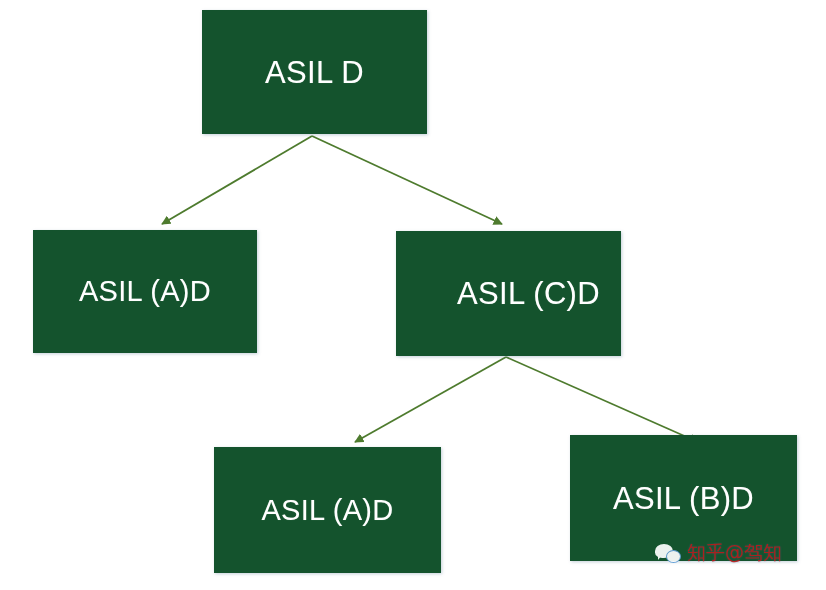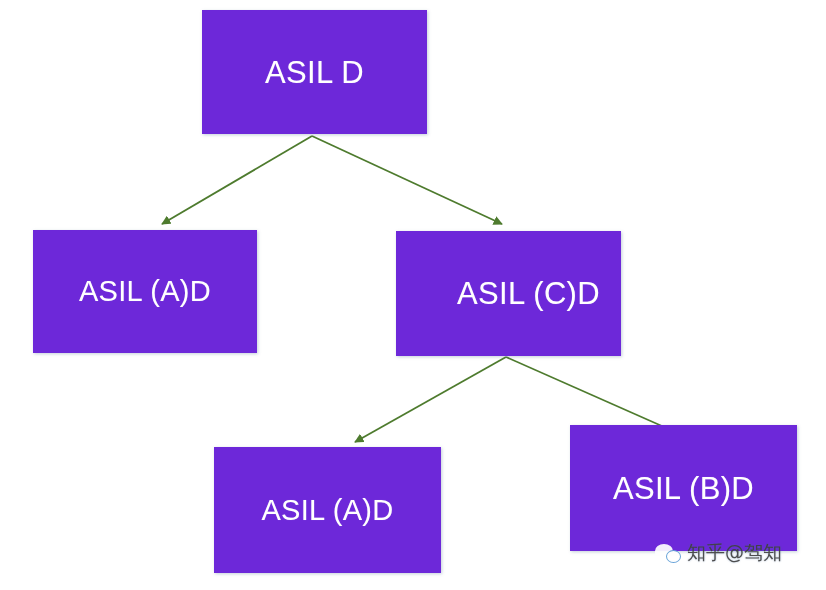--- a/index.html
+++ b/index.html
@@ -22,42 +22,42 @@
     position: absolute;
     left: 0;
     top: 0;
     width: 826px;
     height: 590px;
     pointer-events: none;
   }
   .node {
     position: absolute;
     box-sizing: border-box;
-    background: #6d28d9;
+    background: #14532d;
     display: flex;
     align-items: center;
     justify-content: center;
     color: #ffffff;
     font-family: "Liberation Sans", sans-serif;
     font-weight: 400;
     letter-spacing: 0.3px;
     box-shadow: 1px 1px 3px rgba(90,120,150,0.35);
     user-select: none;
   }
   .node-label {
     font-size: 31px;
     line-height: 1;
     white-space: nowrap;
     text-shadow: 0 0 1px rgba(255,255,255,0.25);
   }
   #node-root        { left: 202px; top: 10px;  width: 225px; height: 124px; }
   #node-l2-left     { left: 33px;  top: 230px; width: 224px; height: 123px; }
   #node-l2-right    { left: 396px; top: 231px; width: 225px; height: 125px; padding-left: 40px; }
   #node-l3-left     { left: 214px; top: 447px; width: 227px; height: 126px; }
-  #node-l3-right    { left: 570px; top: 425px; width: 227px; height: 126px; }
+  #node-l3-right    { left: 570px; top: 435px; width: 227px; height: 126px; }
   #node-l2-left .node-label,
   #node-l3-left .node-label { font-size: 29px; }
 
   
   .watermark {
     position: absolute;
     left: 655px;
     top: 540px;
     display: flex;
     align-items: center;
@@ -89,21 +89,21 @@
   .watermark .wechat-icon .tail-big {
     position: absolute;
     left: 3px; top: 13px;
     width: 0; height: 0;
     border-left: 4px solid #ffffff;
     border-bottom: 5px solid transparent;
   }
   .watermark .wm-text {
     font-family: "DejaVu Sans", sans-serif;
     font-size: 19px;
-    color: #404040;
+    color: #b91c1c;
     white-space: nowrap;
     text-shadow: 0 0 2px rgba(70,110,160,0.55);
     font-weight: 400;
   }
 </style>
 </head>
 <body>
 
 <div id="canvas">
 

